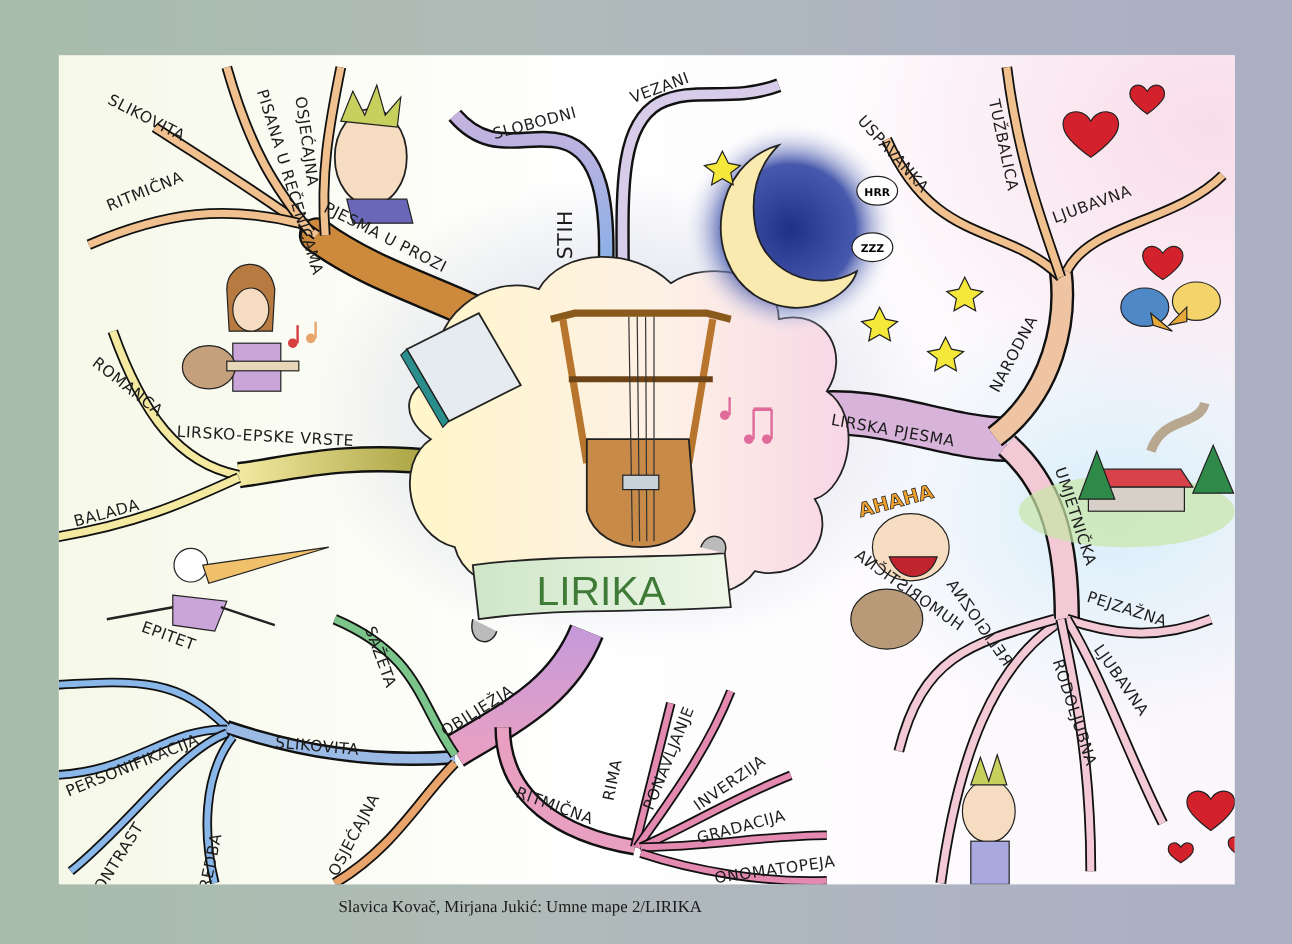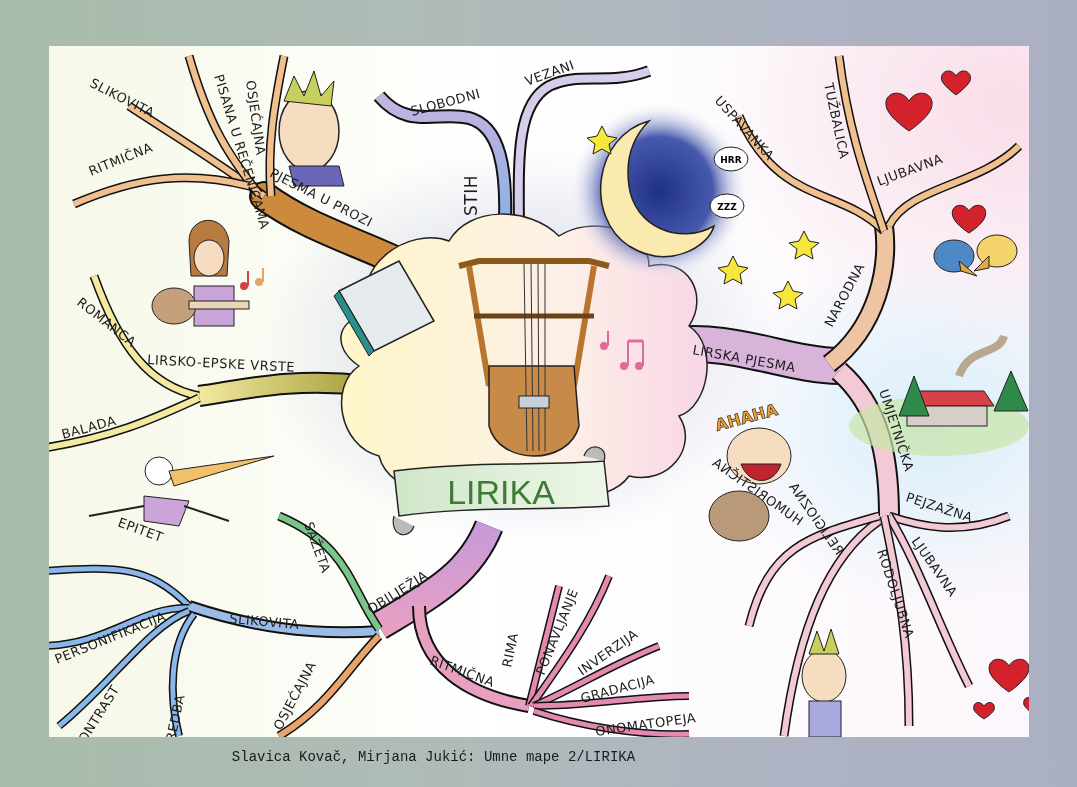--- a/index.html
+++ b/index.html
@@ -8,21 +8,21 @@
     background:linear-gradient(90deg,#a7bcaa 0%,#b0bbb8 40%,#adb3c3 75%,#aab0c2 100%);}
   .canvas{position:absolute;left:49px;top:46px;width:980px;height:691px;overflow:hidden;
     background:
       radial-gradient(ellipse 260px 200px at 470px 300px, #c9cfe0 0%, rgba(201,207,224,0) 100%),
       radial-gradient(ellipse 300px 240px at 960px 60px, #f9dde9 0%, rgba(249,221,233,0) 100%),
       radial-gradient(ellipse 220px 180px at 880px 380px, #d8eefa 0%, rgba(216,238,250,0) 100%),
       linear-gradient(90deg,#f6f8e8 0%,#ffffff 45%,#fbf6fb 100%);}
   svg.map{position:absolute;left:0;top:0;}
   .lbl{font-family:"DejaVu Sans",sans-serif;font-size:13px;fill:#1c1c1c;letter-spacing:0.5px;}
   .caption{position:absolute;left:0;width:867px;top:749px;text-align:center;
-    font-family:Liberation Mono, monospace;font-size:14px;color:#1a1a1a;}
+    font-family:Liberation Serif, serif;font-size:14px;color:#1a1a1a;}
   .title-text{font-family:"Liberation Sans",sans-serif;font-size:34px;fill:#3f7a37;}
 </style>
 </head>
 <body>
 
 <div class="frame">
   <div class="canvas">
     <svg class="map" width="980" height="691" viewBox="0 0 980 691">
       <defs>
         <radialGradient id="moonGlow" cx="50%" cy="50%" r="50%">

